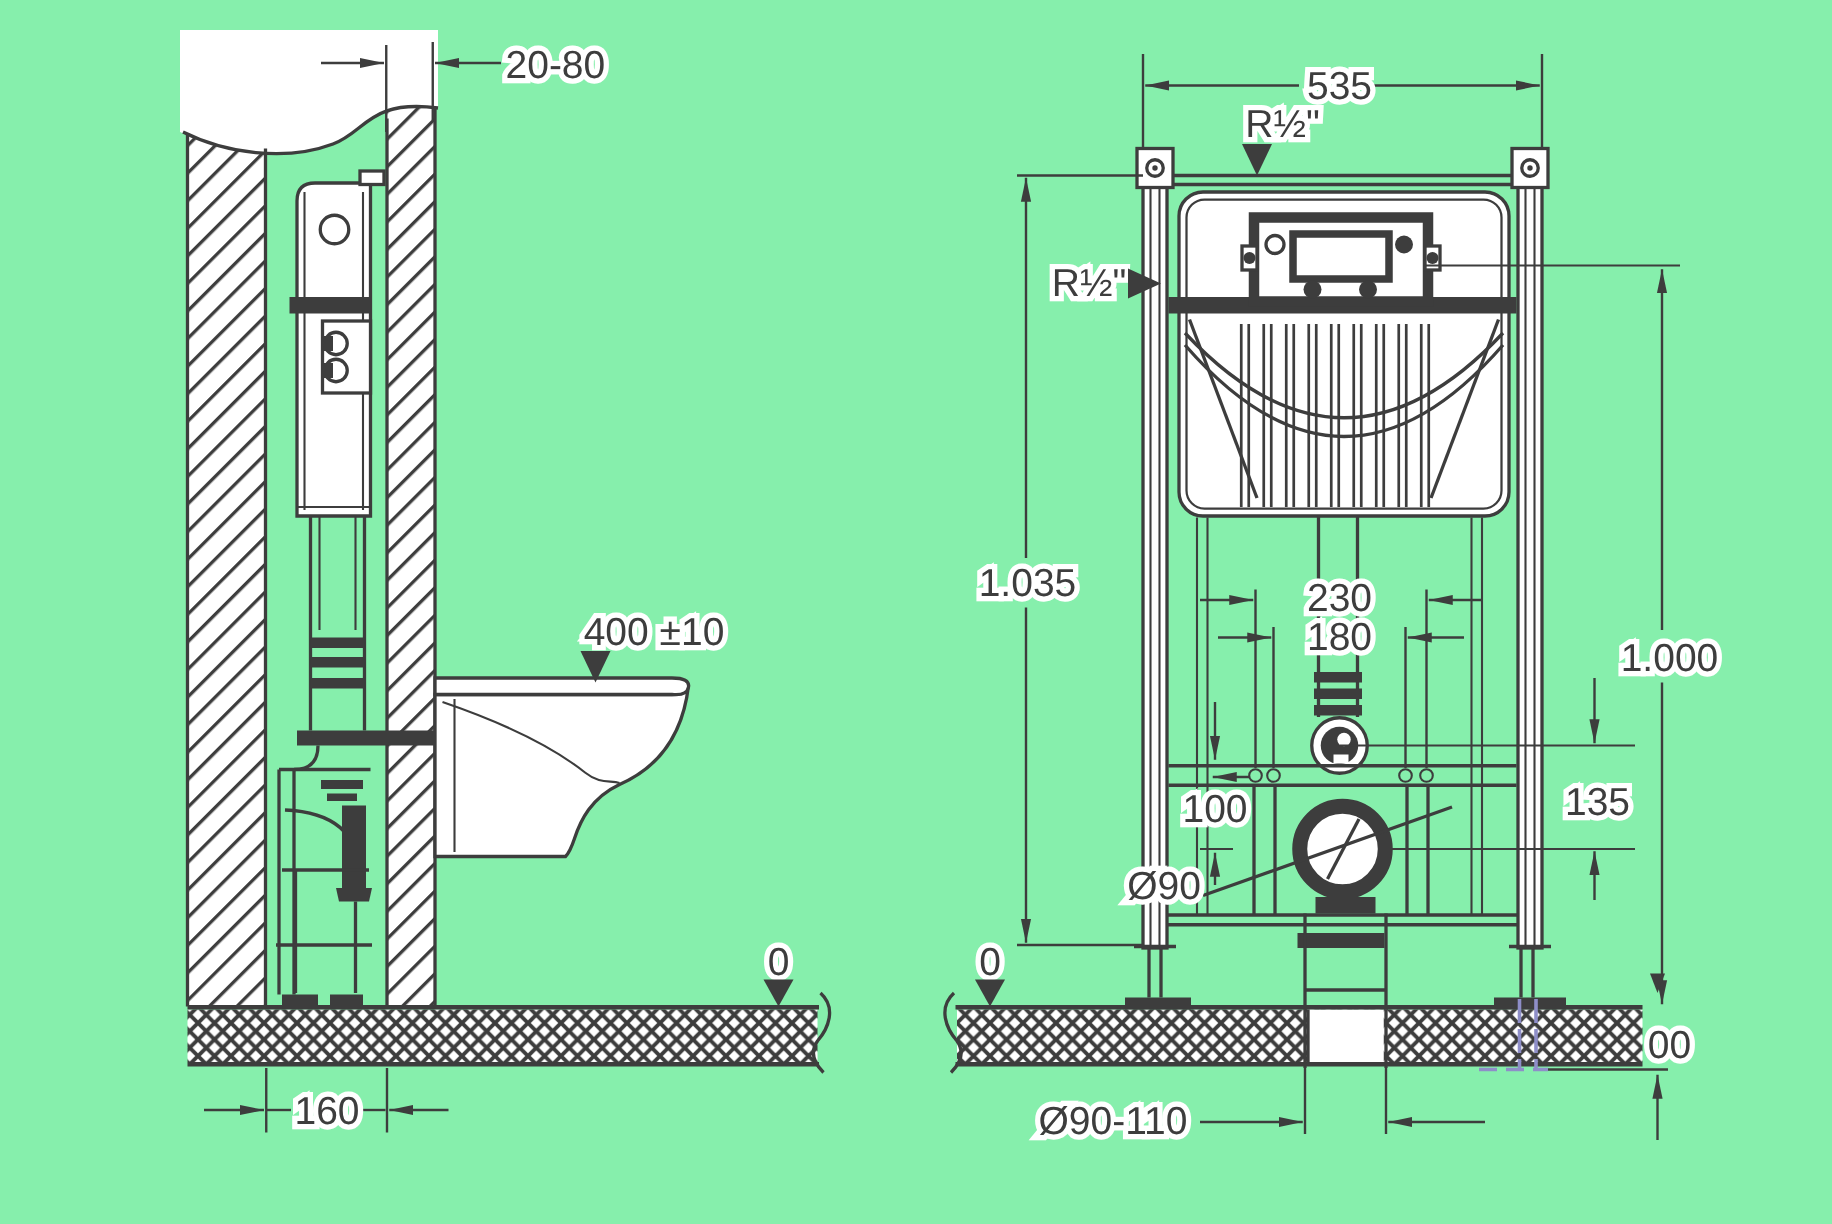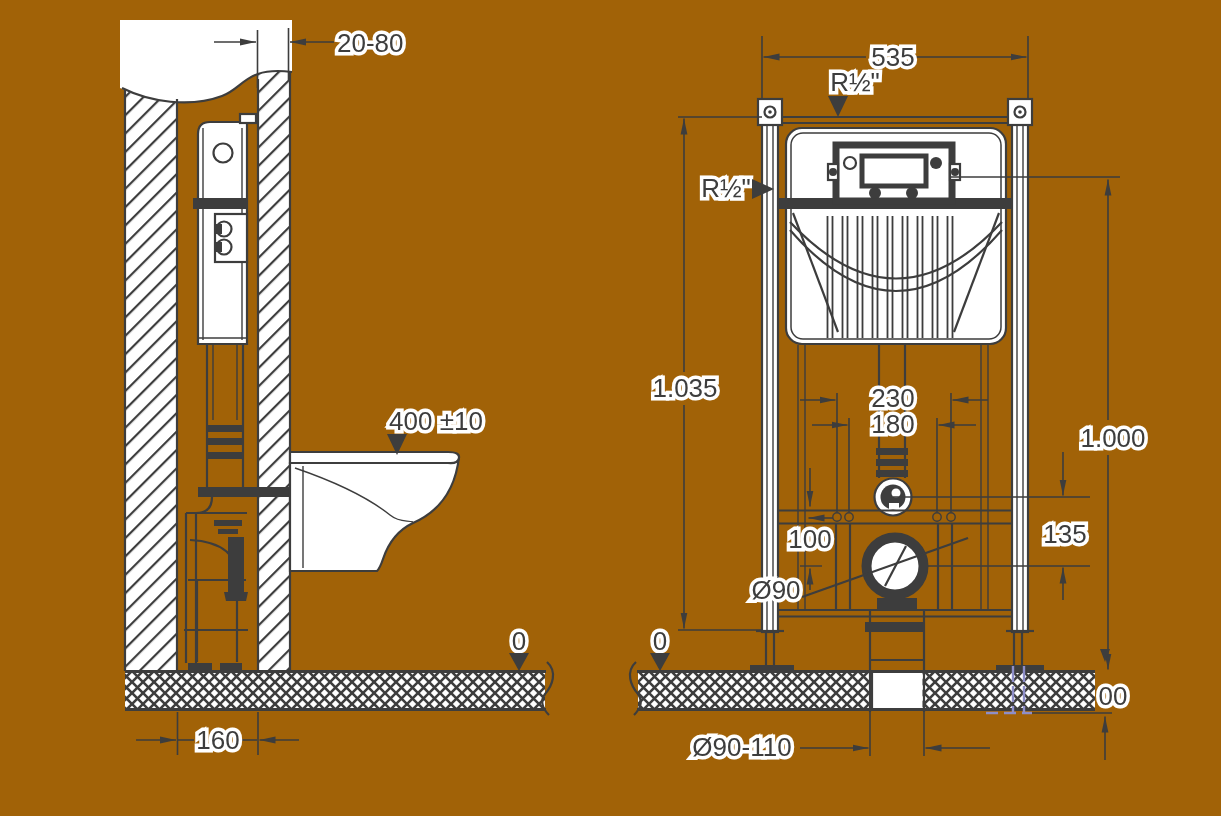--- a/index.html
+++ b/index.html
@@ -1,16 +1,16 @@
 <!DOCTYPE html>
 <html><head>
 <meta charset="utf-8">
 <style>
   html,body{margin:0;padding:0;background:#ffffff;}
-  .stage{width:1221px;height:816px;background:#a16207;position:relative;overflow:hidden;}
+  .stage{width:1221px;height:816px;background:#86efac;position:relative;overflow:hidden;}
   svg{display:block;}
   .ln{stroke:#3d3d3d;fill:none;stroke-width:2.2;}
   .ln3{stroke:#3d3d3d;fill:none;stroke-width:3;}
   .thin{stroke:#3d3d3d;fill:none;stroke-width:1.4;}
   .dim{stroke:#3d3d3d;fill:none;stroke-width:1.6;}
   .fillD{fill:#3d3d3d;stroke:none;}
   .wh{fill:#ffffff;stroke:none;}
   .whs{fill:#ffffff;stroke:#3d3d3d;stroke-width:2.2;}
   text.dt{font-family:"Liberation Sans",sans-serif;font-size:26px;fill:#3d3d3d;
           paint-order:stroke;stroke:#ffffff;stroke-width:7;}

